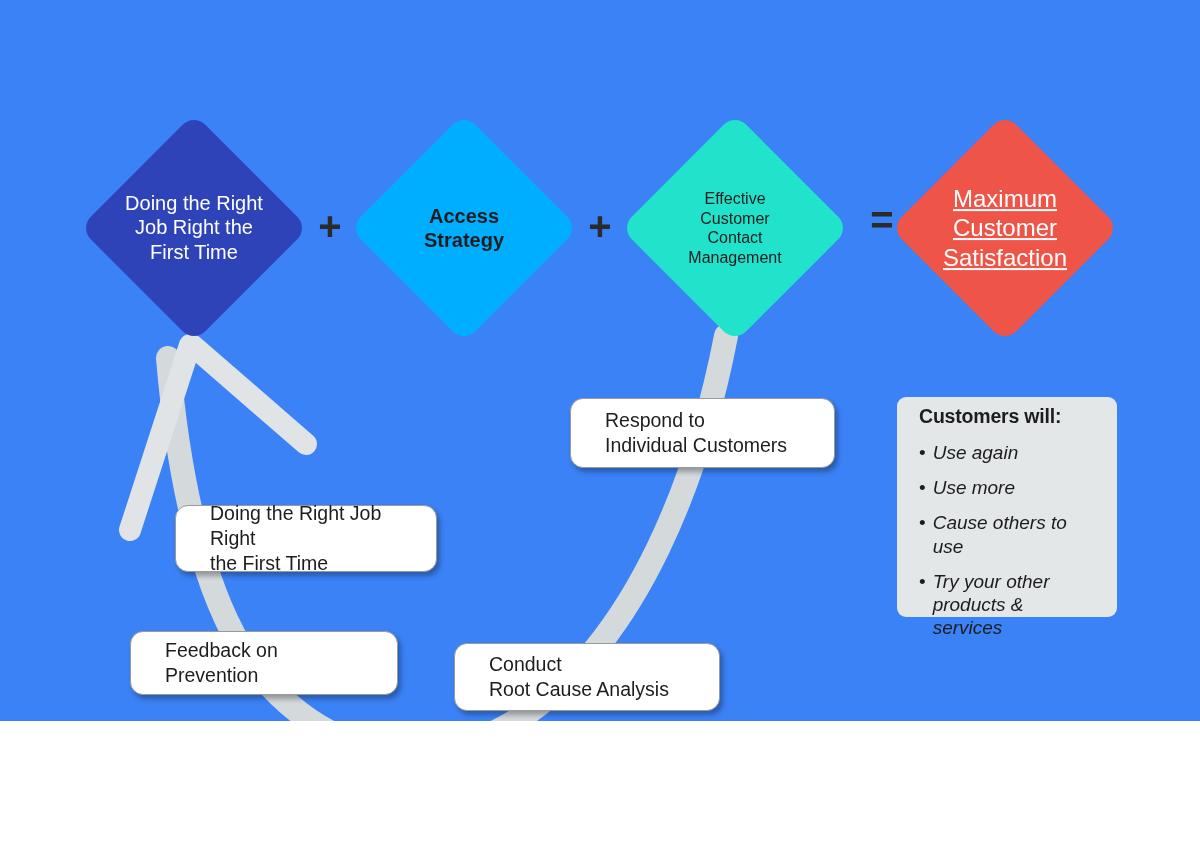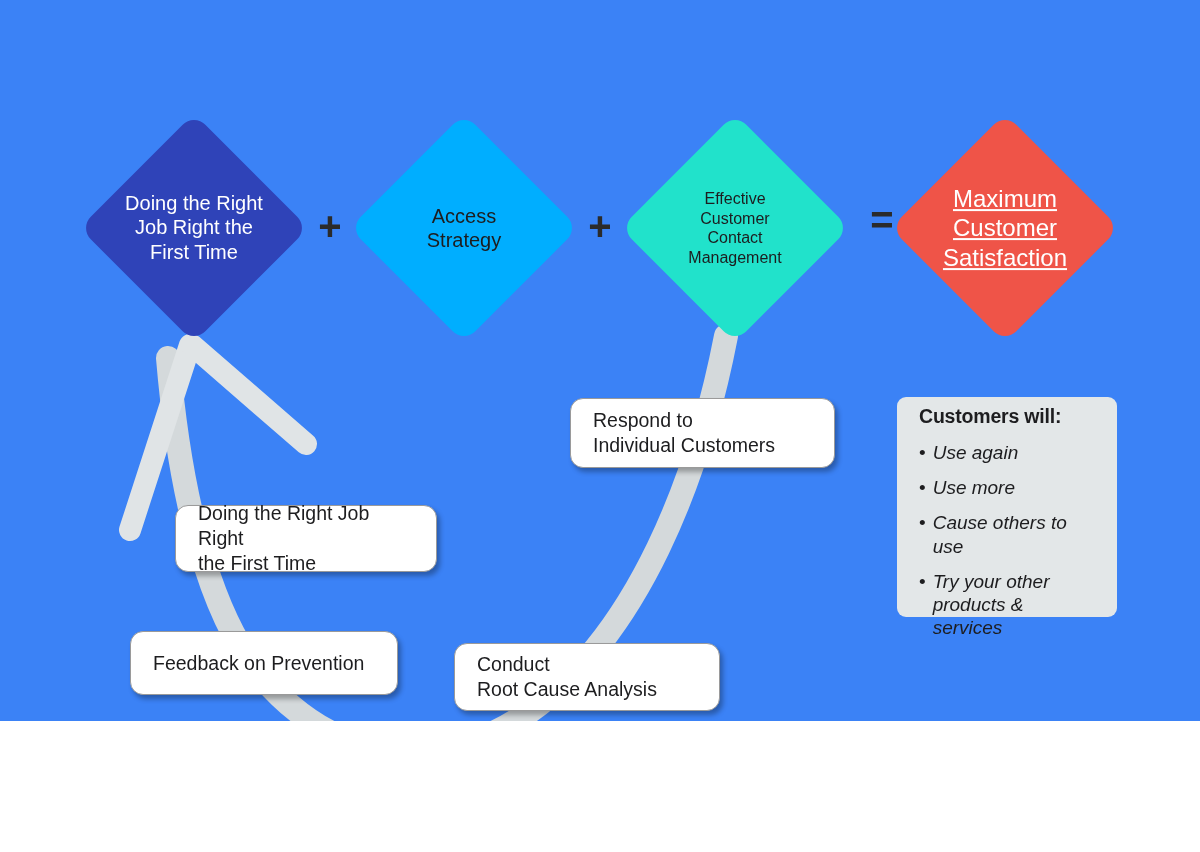--- a/index.html
+++ b/index.html
@@ -73,20 +73,21 @@
   .callout {
     position: absolute;
     background: #ffffff;
     border: 1.4px solid #9a9a9a;
     border-radius: 13px;
     box-sizing: border-box;
     display: flex;
     align-items: center;
     box-shadow: 3px 4px 5px rgba(0,0,0,0.30);
     z-index: 6;
+    padding-left: 12px;
   }
   .callout-text {
     padding: 0 22px;
     font-size: 19.5px;
     color: #1d1d1f;
     line-height: 1.28;
     white-space: pre-line;
   }
 
   
@@ -138,21 +139,21 @@
     <path d="M 130 530 L 190 345" fill="none" stroke="#E0E4E6" stroke-width="22" stroke-linecap="round"></path>
     <path d="M 306 444 L 192 345" fill="none" stroke="#E0E4E6" stroke-width="22" stroke-linecap="round"></path>
   </svg>
 
   <div class="diamond d-blue" style="left:113px; top:147px;"></div>
   <div class="diamond-label label-light" style="left:194px; top:228px; font-size:20px;">Doing the Right
 Job Right the
 First Time</div>
 
   <div class="diamond d-cyan" style="left:383px; top:147px;"></div>
-  <div class="diamond-label label-dark" style="left:464px; top:228px; font-size:20px;">Access
+  <div class="diamond-label label-dark" style="left:464px; top:228px; font-size:20px;font-weight:bold;">Access
 Strategy</div>
 
   <div class="diamond d-teal" style="left:654px; top:147px;"></div>
   <div class="diamond-label label-dark" style="left:735px; top:228px; font-size:16px;">Effective
 Customer
 Contact
 Management</div>
 
   <div class="diamond d-red" style="left:924px; top:147px;"></div>
   <div class="diamond-label label-light" style="left:1005px; top:228px; font-size:24px;text-decoration:underline;">Maximum

